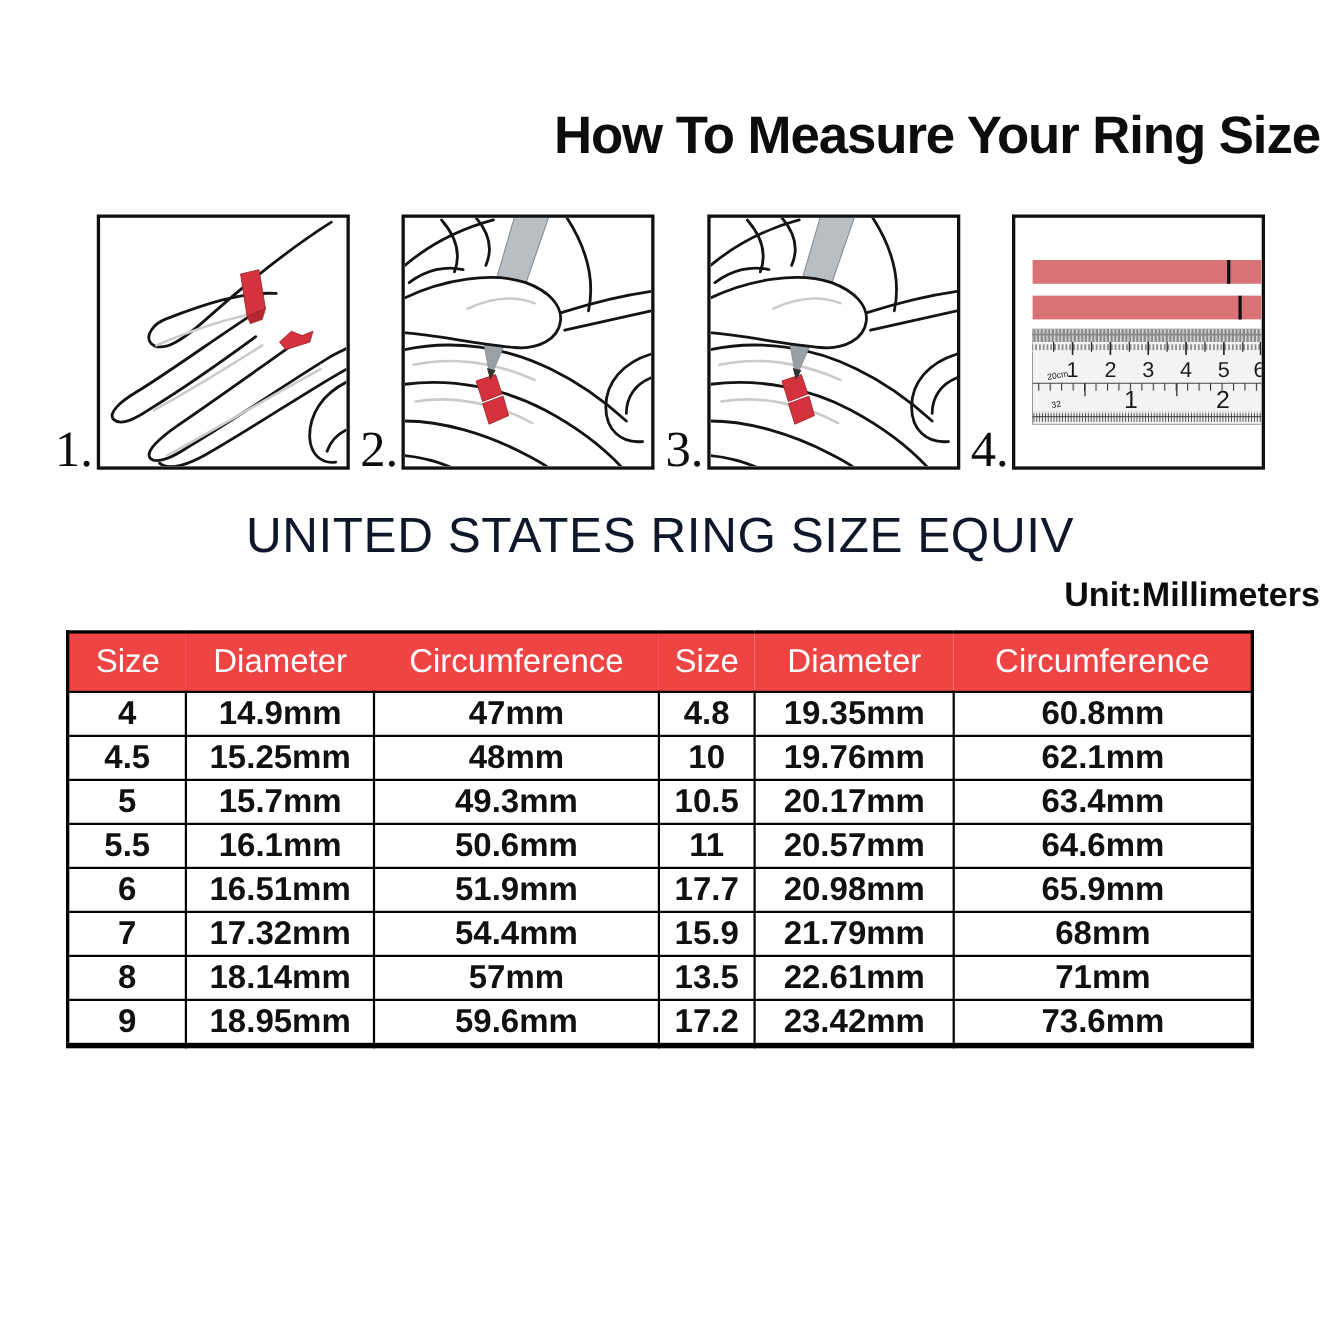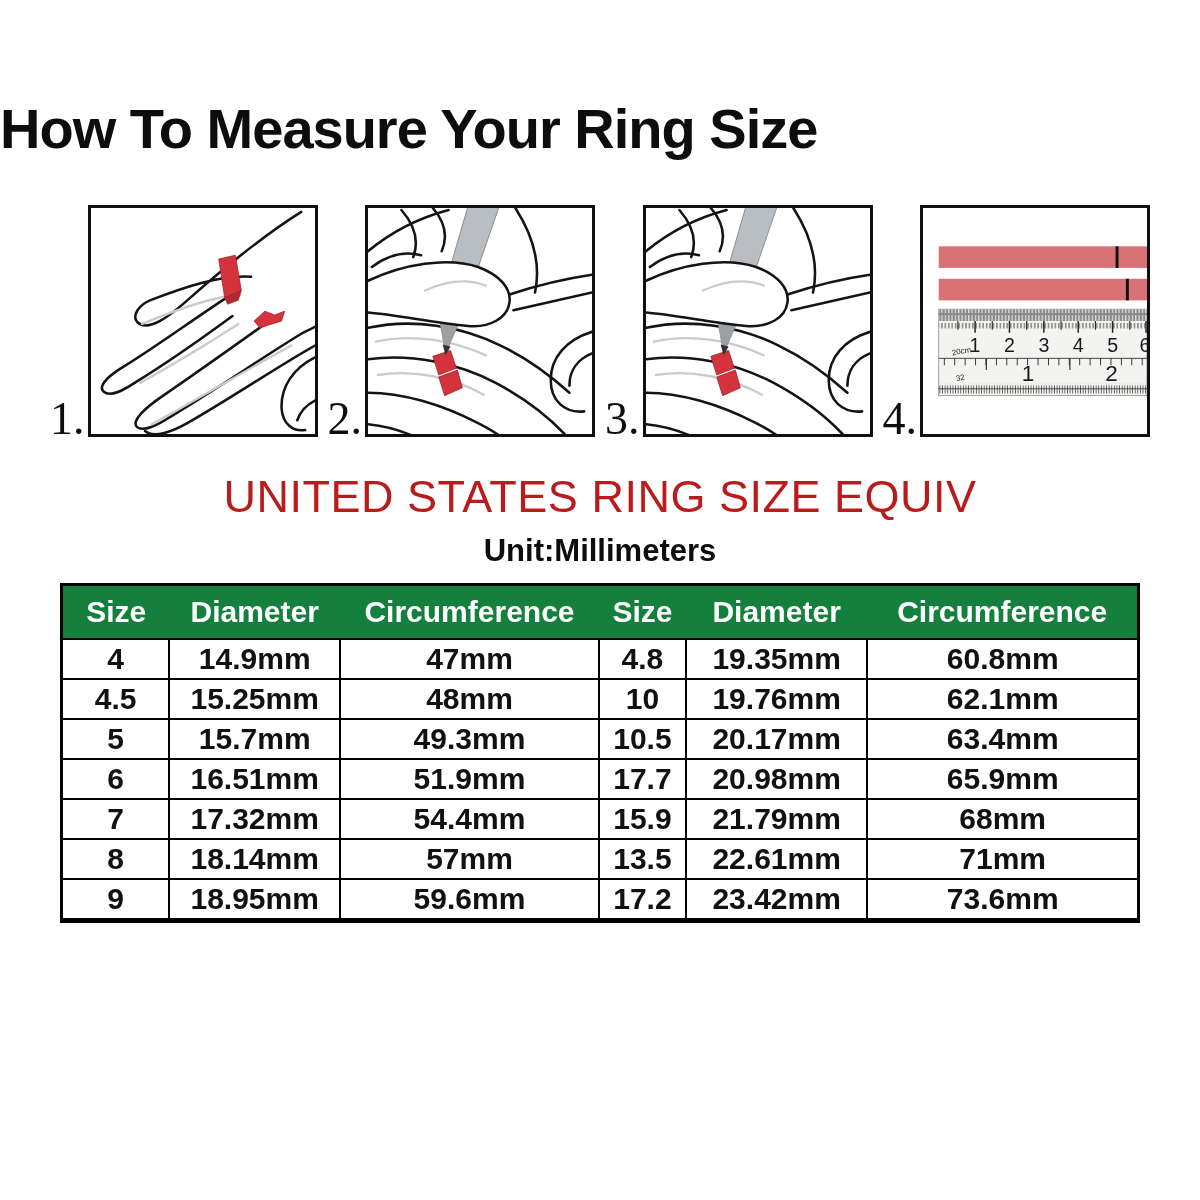--- a/index.html
+++ b/index.html
@@ -1,27 +1,27 @@
 <!DOCTYPE html>
 <html><head>
 <meta charset="utf-8">
 <style>
   html,body{margin:0;padding:0;background:#ffffff;}
   body{width:1200px;height:1200px;font-family:"Liberation Sans","DejaVu Sans",sans-serif;color:#111;overflow:hidden;}
   .page{width:1200px;height:1200px;position:relative;padding-top:96px;box-sizing:border-box;}
-  .title{margin:0 0 44px 0;text-align:left;font-size:56px;font-weight:700;letter-spacing:-1px;color:#0d0d0d;}
+  .title{margin:0 0 44px 0;text-align:right;font-size:48px;font-weight:700;letter-spacing:-1px;color:#0d0d0d;}
   .steps{display:flex;justify-content:center;align-items:flex-end;}
   .step{display:flex;align-items:flex-end;margin:0 5px;}
   .step-num{font-family:"Liberation Serif","DejaVu Serif",serif;font-size:46px;line-height:0.78;margin-right:3px;color:#0d0d0d;}
   .step-box{width:224px;height:226px;border:3px solid #101010;background:#fff;overflow:hidden;}
   .step-box svg{display:block;width:100%;height:100%;}
-  .section-heading{margin:34px 0 0 0;text-align:center;font-size:45px;font-weight:400;letter-spacing:0.5px;color:#b91c1c;}
-  .section-subheading{margin:10px 0 0 0;text-align:center;font-size:31px;font-weight:700;color:#0d0d0d;}
+  .section-heading{margin:34px 0 0 0;text-align:center;font-size:45px;font-weight:400;letter-spacing:0.5px;color:#0f172a;}
+  .section-subheading{margin:10px 0 0 0;text-align:right;font-size:31px;font-weight:700;color:#0d0d0d;}
   table.ring{width:1080px;margin:14px auto 0 auto;border-collapse:collapse;table-layout:fixed;border:3px solid #000;border-bottom-width:5px;}
-  table.ring th{background:#15803d;color:#fff;font-size:30px;font-weight:700;height:52px;padding:0;}
+  table.ring th{background:#ef4444;color:#fff;font-size:30px;font-weight:400;height:52px;padding:0;}
   table.ring td{border:2px solid #000;font-size:30px;font-weight:700;text-align:center;height:38px;padding:0;line-height:1;}
   .c0{width:9.9%}.c1{width:15.9%}.c2{width:24.1%}.c3{width:8.1%}.c4{width:16.9%}.c5{width:25.1%}
   .hidden-defs{position:absolute;width:0;height:0;overflow:hidden;}
   .ink{fill:none;stroke:#141414;stroke-width:2.6;stroke-linecap:round;}
   .soft{fill:none;stroke:#cbcbcb;stroke-width:2.4;stroke-linecap:round;}
   .tape{fill:#d4333d;stroke:#9e2129;stroke-width:0.8;}
   .tapedark{fill:#b52832;stroke:#9e2129;stroke-width:0.6;}
   .penbody{fill:#b9bec2;stroke:#878c90;stroke-width:1;}
   .pentip{fill:#9aa0a4;stroke:#878c90;stroke-width:0.8;}
   .skin{fill:#ffffff;stroke:#141414;stroke-width:2.6;}
@@ -216,20 +216,28 @@
         </tr>
         <tr>
           <td class="c0">5</td>
           <td class="c1">15.7mm</td>
           <td class="c2">49.3mm</td>
           <td class="c3">10.5</td>
           <td class="c4">20.17mm</td>
           <td class="c5">63.4mm</td>
         </tr>
         <tr>
+          <td class="c0">5.5</td>
+          <td class="c1">16.1mm</td>
+          <td class="c2">50.6mm</td>
+          <td class="c3">11</td>
+          <td class="c4">20.57mm</td>
+          <td class="c5">64.6mm</td>
+        </tr>
+        <tr>
           <td class="c0">6</td>
           <td class="c1">16.51mm</td>
           <td class="c2">51.9mm</td>
           <td class="c3">17.7</td>
           <td class="c4">20.98mm</td>
           <td class="c5">65.9mm</td>
         </tr>
         <tr>
           <td class="c0">7</td>
           <td class="c1">17.32mm</td>

